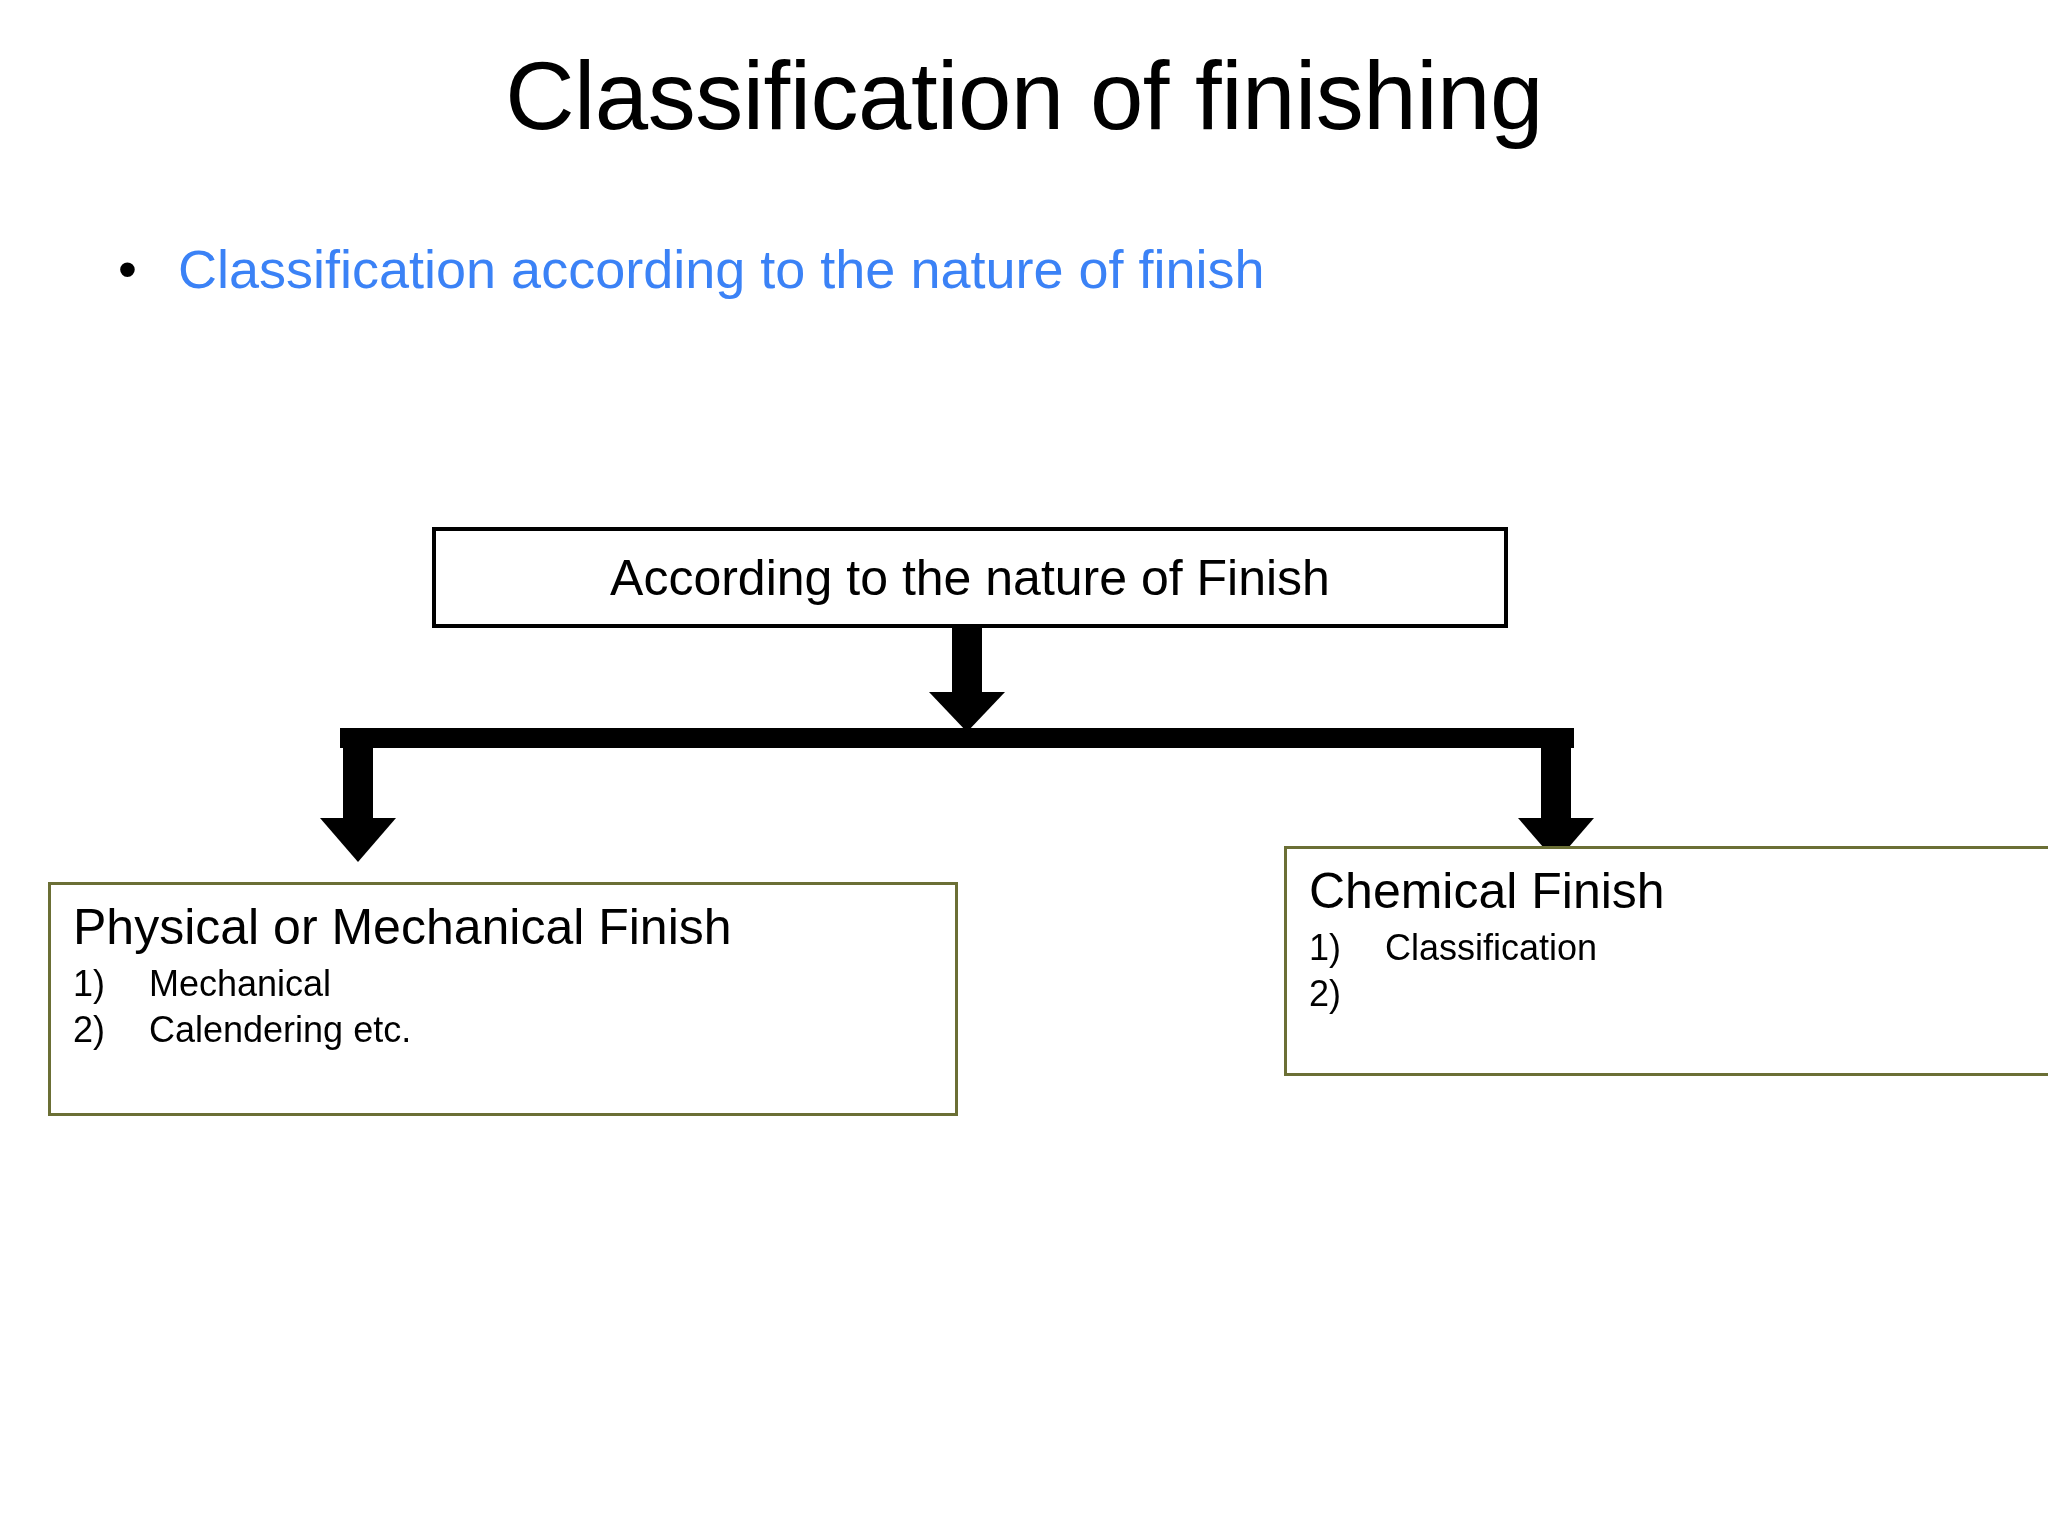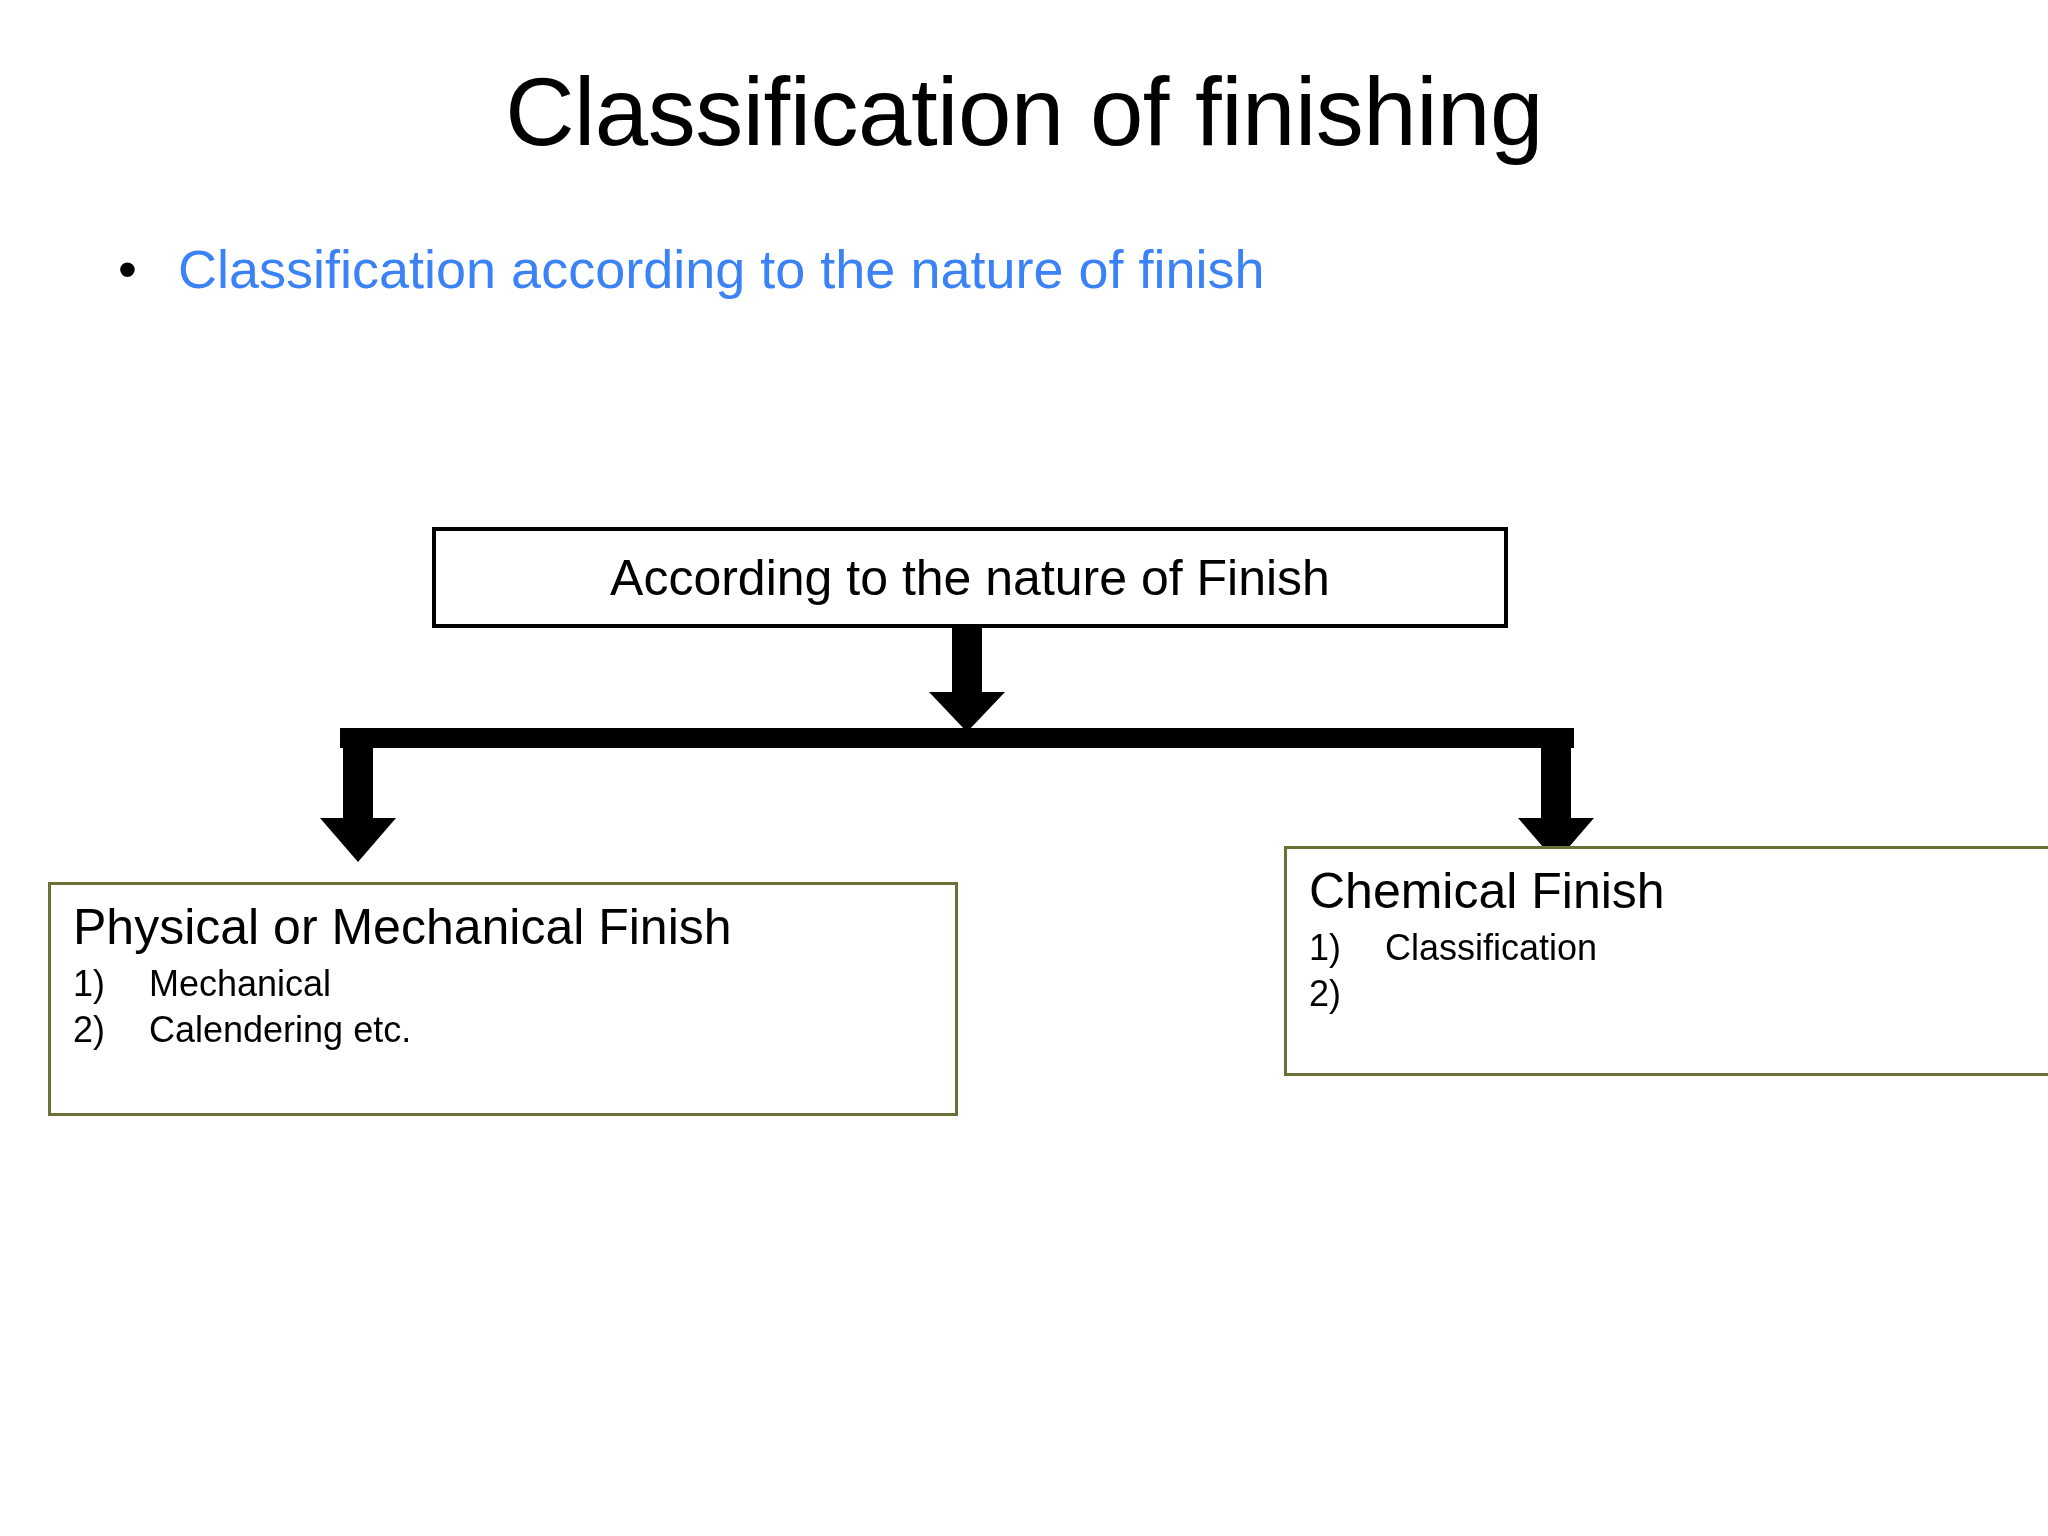--- a/index.html
+++ b/index.html
@@ -31,21 +31,20 @@
     left: 0;
     top: 46px;
     width: 2048px;
     text-align: center;
     font-size: 96px;
     line-height: 1.05;
     font-weight: 400;
     letter-spacing: -0.5px;
     color: #000000;
     white-space: nowrap;
-    margin-top: 16px;
   }
 
   
   .bullet-row {
     position: absolute;
     left: 118px;
     top: 240px;
     width: 1700px;
     display: flex;
     align-items: baseline;

